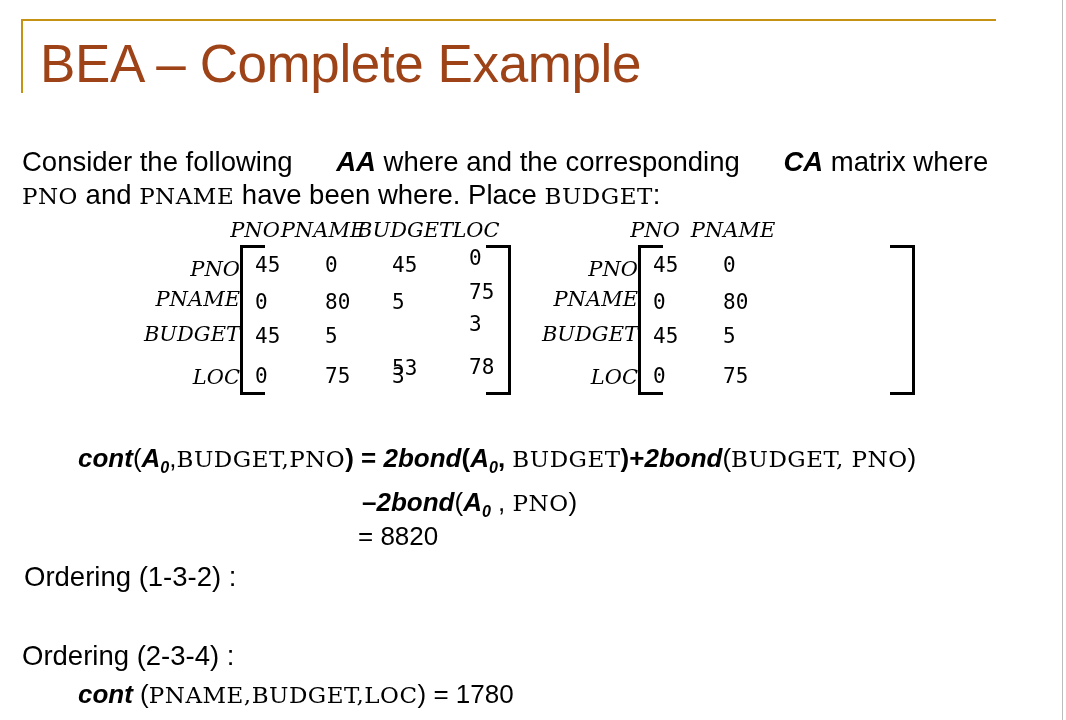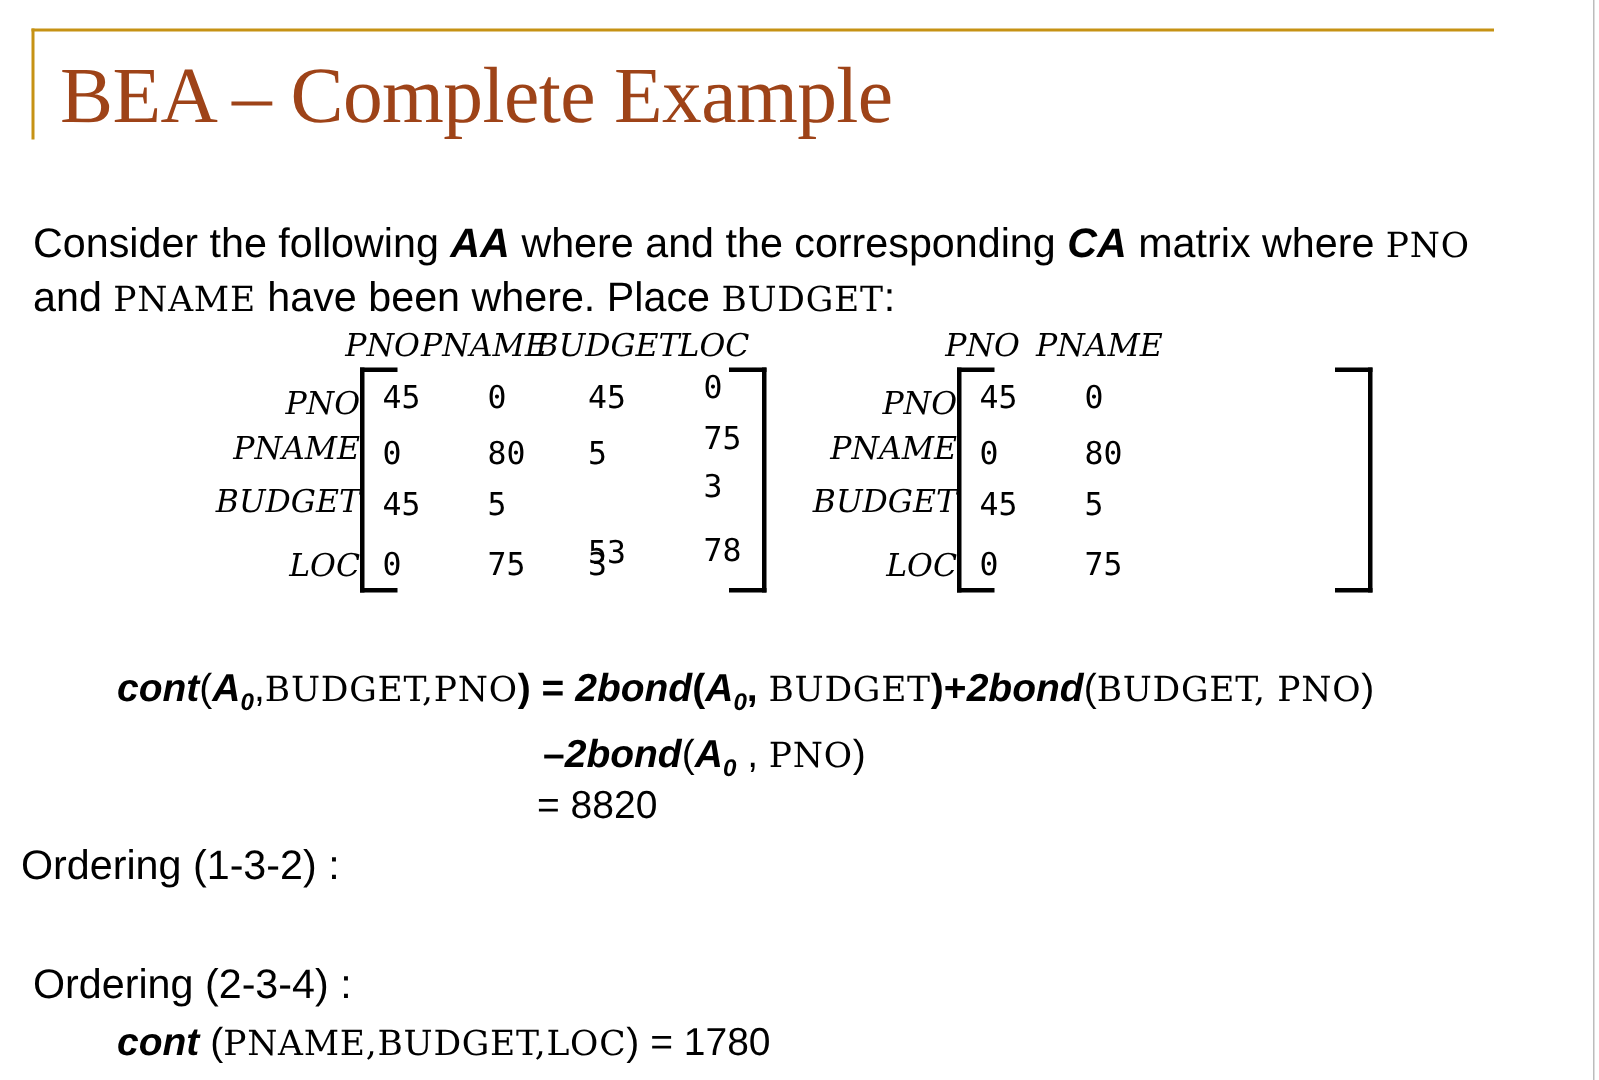--- a/index.html
+++ b/index.html
@@ -50,40 +50,40 @@
     left: 21px;
     top: 19px;
     width: 2px;
     height: 74px;
     background: #c69214;
   }
   #page-title {
     position: absolute;
     left: 40px;
     top: 33px;
-    font-family: Liberation Serif, serif;
+    font-family: Liberation Sans, sans-serif;
     font-size: 53px;
     line-height: 62px;
     font-weight: 400;
     color: #9e4318;
     white-space: nowrap;
     letter-spacing: -0.4px;
   }
 
   
   #intro {
     position: absolute;
     left: 22px;
     top: 145px;
     width: 985px;
     font-size: 27.5px;
     line-height: 33px;
     color: #000000;
   }
-  .it { font-style: italic; font-weight: 600; }
+  .it { font-style: italic; font-weight: 600; margin-left: 36px; }
   .tt {
     font-family: "DejaVu Serif", "Liberation Serif", serif;
     font-size: 23px;
     letter-spacing: 0.5px;
   }
 
   
   .matrix-wrap { position: absolute; }
 
   .col-head {
@@ -208,20 +208,20 @@
     <div class="cell" style="left:723px; top:326px;">5</div>
 
     <div class="cell" style="left:653px; top:366px;">0</div>
     <div class="cell" style="left:723px; top:366px;">75</div>
   </div>
 
   <div class="eq" id="eq-0-0" style="left:78px;  top:443px;"><span class="bi">cont</span><span>(</span><span class="bi">A</span><sub class="bi">0</sub><span>,</span><span class="tt">BUDGET,PNO</span><span class="b">) = </span><span class="bi">2bond</span><span class="b">(</span><span class="bi">A</span><sub class="bi">0</sub><span class="b">, </span><span class="tt">BUDGET</span><span class="b">)+</span><span class="bi">2bond</span><span>(</span><span class="tt">BUDGET, PNO</span><span>)</span></div>
   <div class="eq" id="eq-0-1" style="left:362px; top:487px;"><span class="b">–</span><span class="bi">2bond</span><span>(</span><span class="bi">A</span><sub class="bi">0</sub><span> , </span><span class="tt">PNO</span><span>)</span></div>
   <div class="eq" id="eq-0-2" style="left:358px; top:521px;"><span>= 8820</span></div>
 
-  <div class="ord-head" style="left:14px; top:562px;">Ordering (1-3-2) :</div>
+  <div class="ord-head" style="left:24px; top:562px;">Ordering (1-3-2) :</div>
 
   <div class="ord-head" style="left:22px; top:641px;">Ordering (2-3-4) :</div>
   <div class="eq" id="eq-2-0" style="left:78px; top:679px;"><span class="bi">cont</span><span> (</span><span class="tt">PNAME,BUDGET,LOC</span><span>)</span><span>        = 1780</span></div>
 
 </div>
 
 <div id="page-edge" style="background: rgb(188, 188, 188);"></div>
 
 </body></html>

